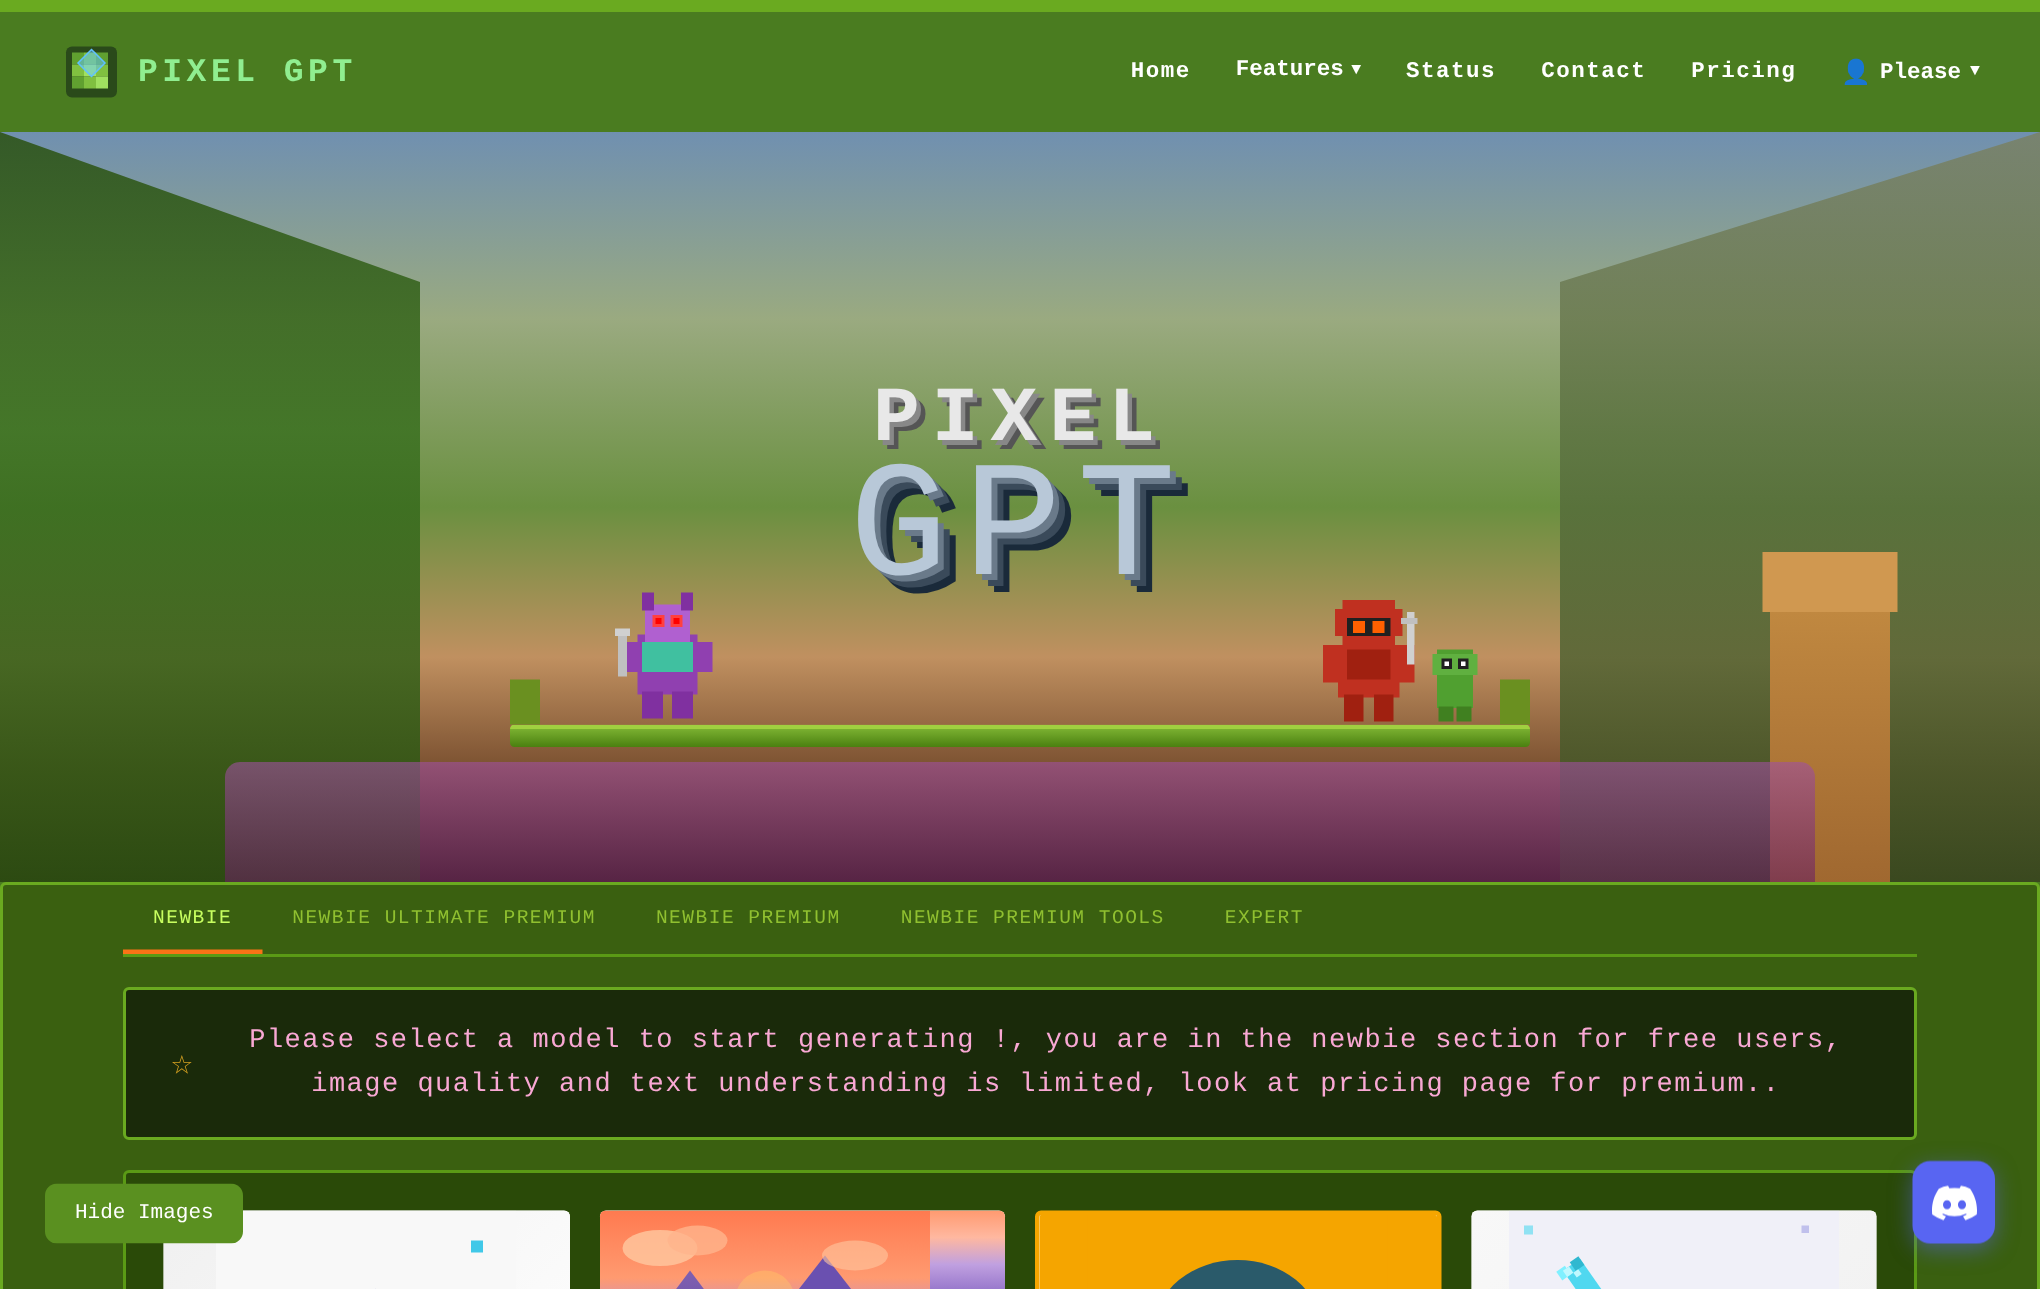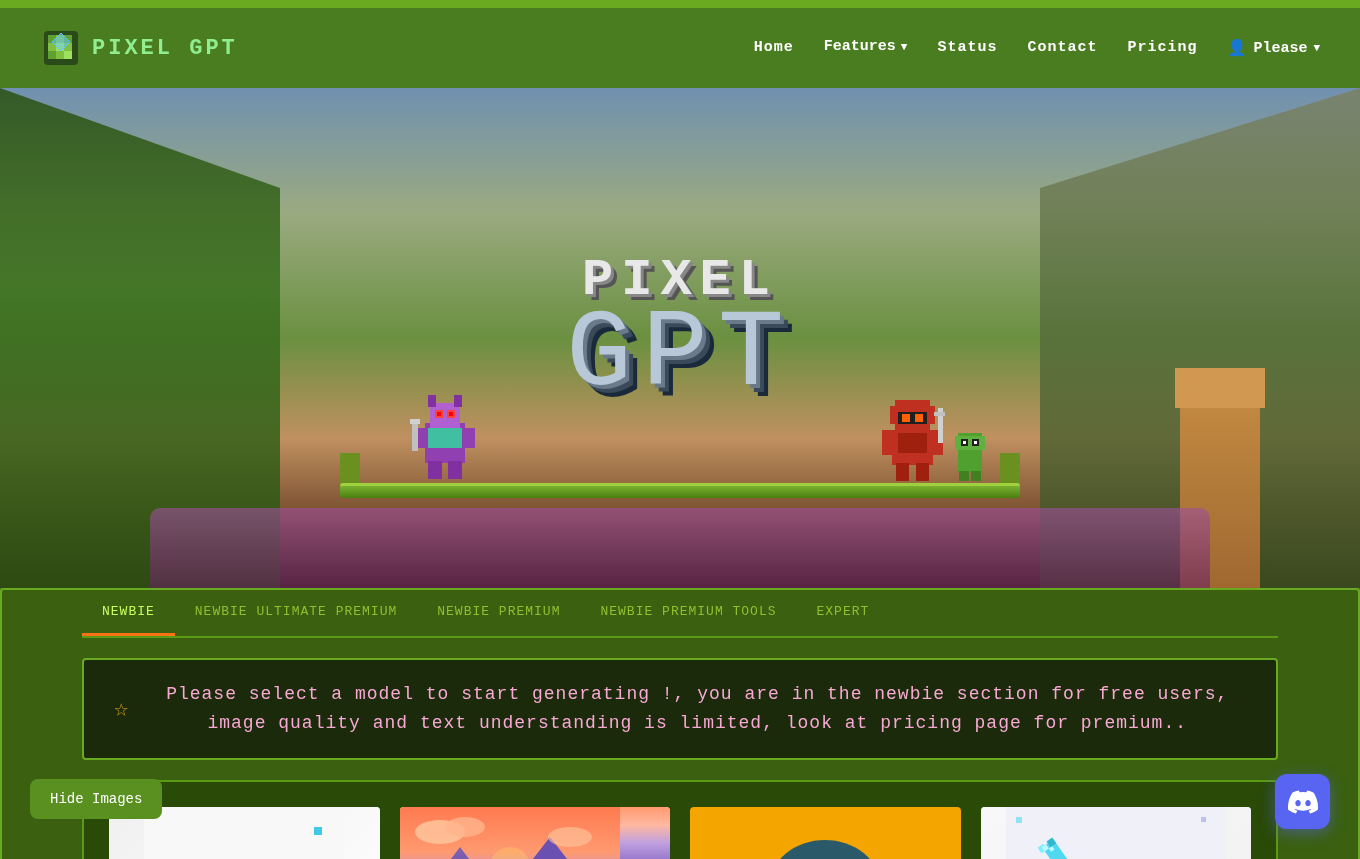--- a/index.html
+++ b/index.html
@@ -227,21 +227,21 @@
       align-items: center;
       justify-content: center;
       cursor: pointer;
       box-shadow: 0 4px 15px rgba(88,101,242,0.5);
       z-index: 1000;
     }
 
     
     .hide-images-btn {
       position: fixed;
-      bottom: 40px;
+      bottom: 30px;
       left: 30px;
       background: #5a9020;
       color: #fff;
       border: none;
       padding: 12px 20px;
       border-radius: 8px;
       font-family: 'Courier New', monospace;
       font-size: 14px;
       cursor: pointer;
       z-index: 1000;

